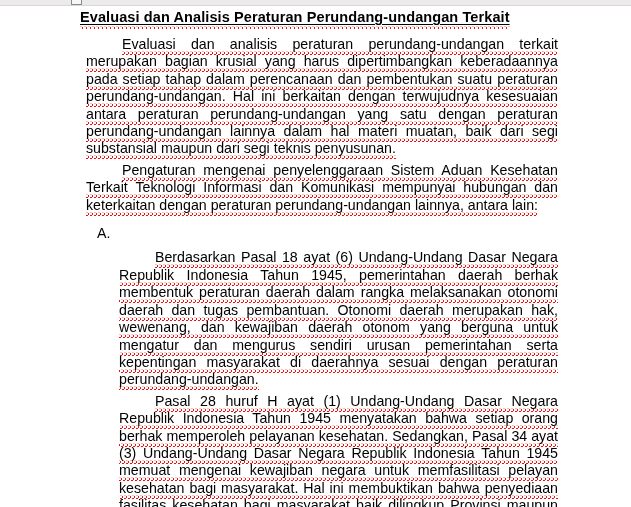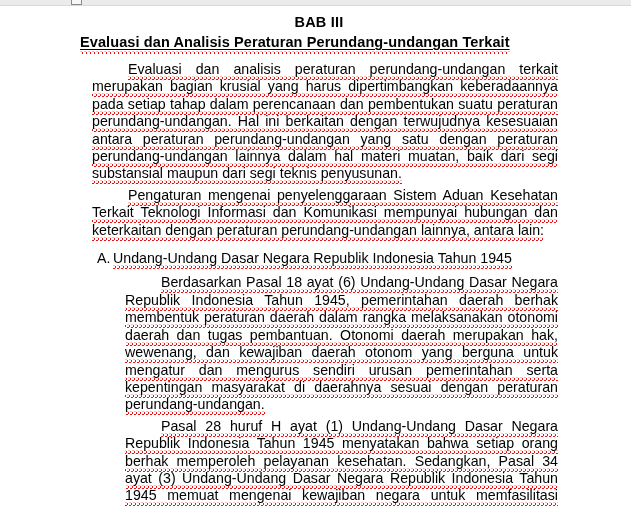--- a/index.html
+++ b/index.html
@@ -74,21 +74,21 @@
     text-underline-offset: 2px;
     letter-spacing: 0.1px;
   }
 
   
   .para {
     font-size: 14.2px;
     line-height: 17.4px;
     text-align: justify;
     text-justify: inter-word;
-    margin: 0 0 0 12px;
+    margin: 0 0 0 6px;
     text-indent: 36px;
     letter-spacing: 0px;
   }
 
   .gap-sm { height: 4px; }
 
   
   .list-item {
     display: flex;
     margin-top: 11px;
@@ -132,41 +132,37 @@
 </head>
 <body>
 
 <div class="ruler-strip">
   <div class="indent-marker"></div>
 </div>
 
 <div class="page">
   <div class="doc">
 
-    <div class="chapter-title">BAB III</div>
 
     <div class="chapter-subtitle">
       <span class="sp">Evaluasi dan Analisis Peraturan Perundang-undangan Terkait</span>
     </div>
 
     <p class="para">
       <span class="sp">Evaluasi dan analisis peraturan perundang-undangan terkait merupakan bagian krusial yang harus dipertimbangkan keberadaannya pada setiap tahap dalam perencanaan dan pembentukan suatu peraturan perundang-undangan. Hal ini berkaitan dengan terwujudnya kesesuaian antara peraturan perundang-undangan yang satu dengan peraturan perundang-undangan lainnya dalam hal materi muatan, baik dari segi substansial maupun dari segi teknis penyusunan.</span>
     </p>
 
     <div class="gap-sm"></div>
 
     <p class="para">
       <span class="sp">Pengaturan mengenai penyelenggaraan Sistem Aduan Kesehatan Terkait Teknologi Informasi dan Komunikasi mempunyai hubungan dan keterkaitan dengan peraturan perundang-undangan lainnya, antara lain:</span>
     </p>
 
     <div class="list-item">
       <span class="list-letter">A.</span>
-      <span class="list-text">
-        <span class="sp">Undang-Undang Dasar Negara Republik Indonesia Tahun 1945</span>
-      </span>
     </div>
 
     <div class="sub-block">
       <p class="para">
         <span class="sp">Berdasarkan Pasal 18 ayat (6) Undang-Undang Dasar Negara Republik Indonesia Tahun 1945, pemerintahan daerah berhak membentuk peraturan daerah dalam rangka melaksanakan otonomi daerah dan tugas pembantuan. Otonomi daerah merupakan hak, wewenang, dan kewajiban daerah otonom yang berguna untuk mengatur dan mengurus sendiri urusan pemerintahan serta kepentingan masyarakat di daerahnya sesuai dengan peraturan perundang-undangan.</span>
       </p>
 
       <div class="gap-sm"></div>
 
       <p class="para">

